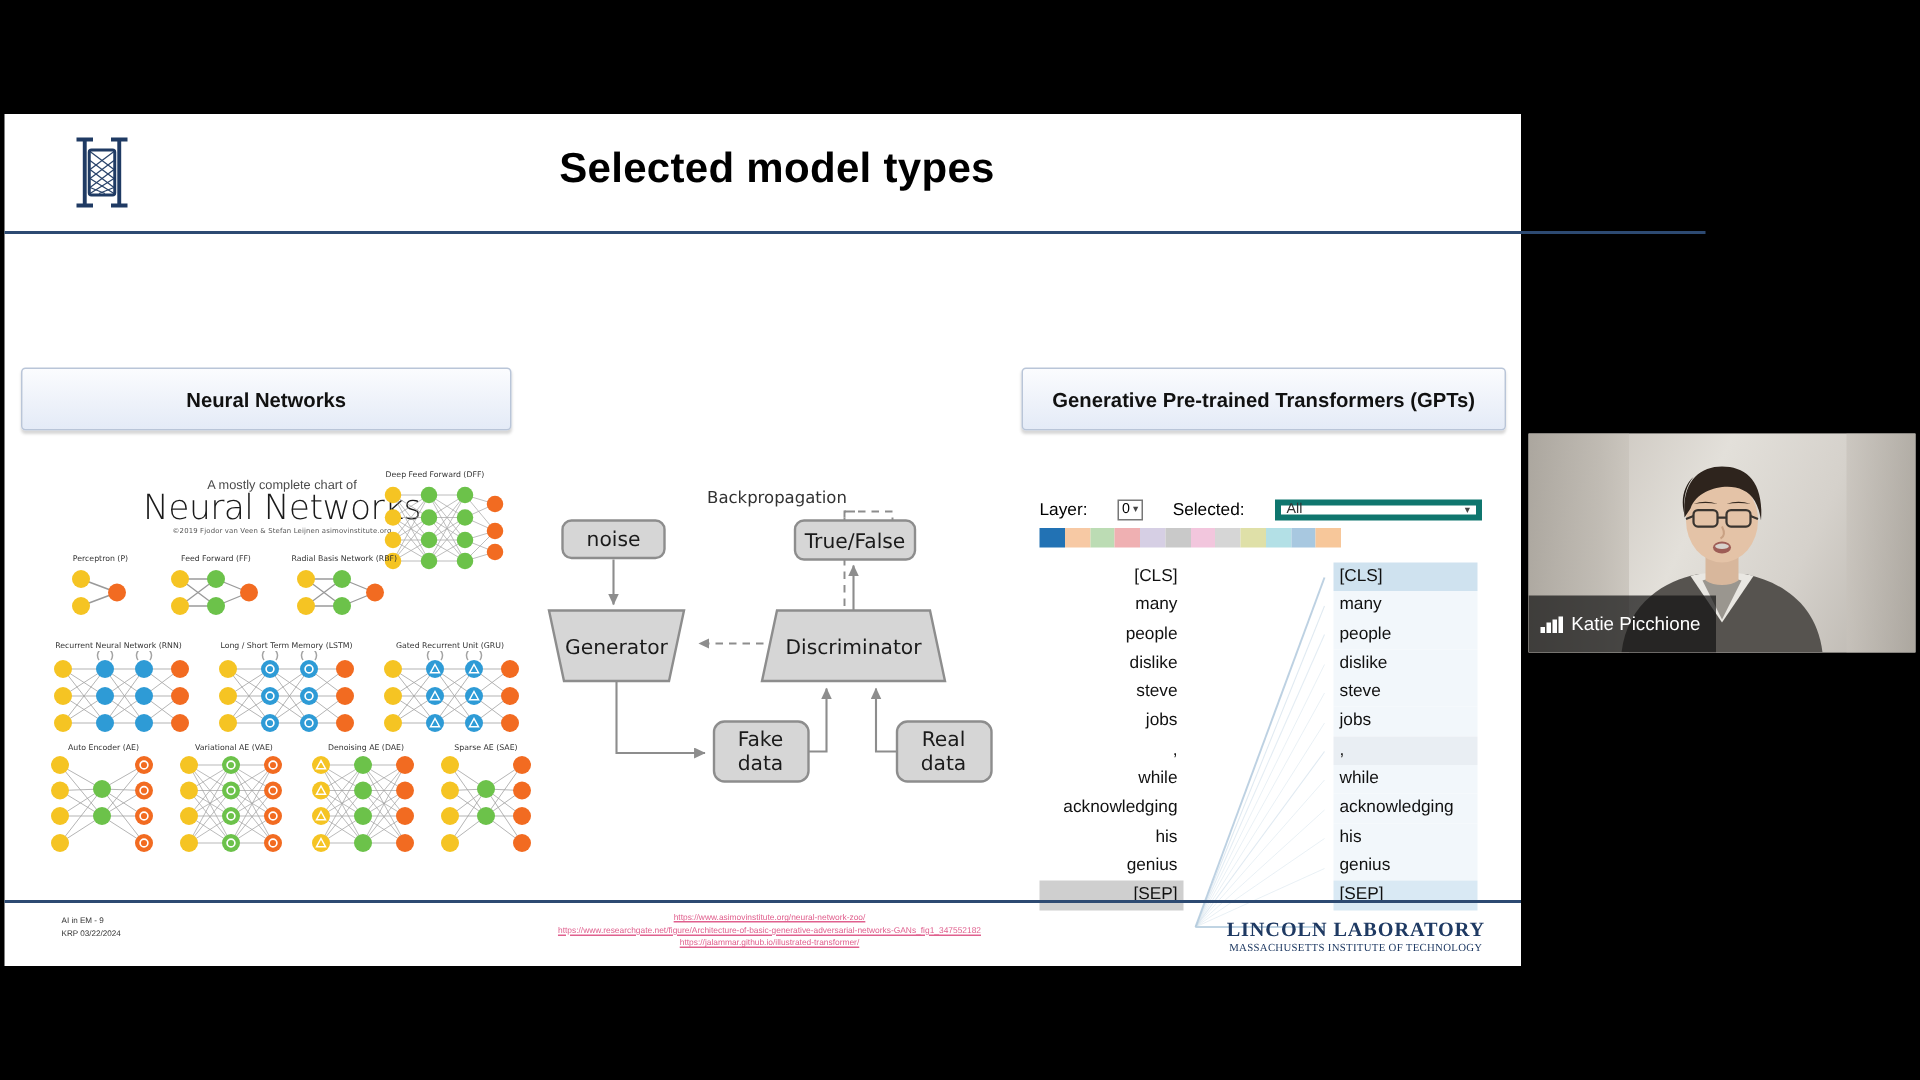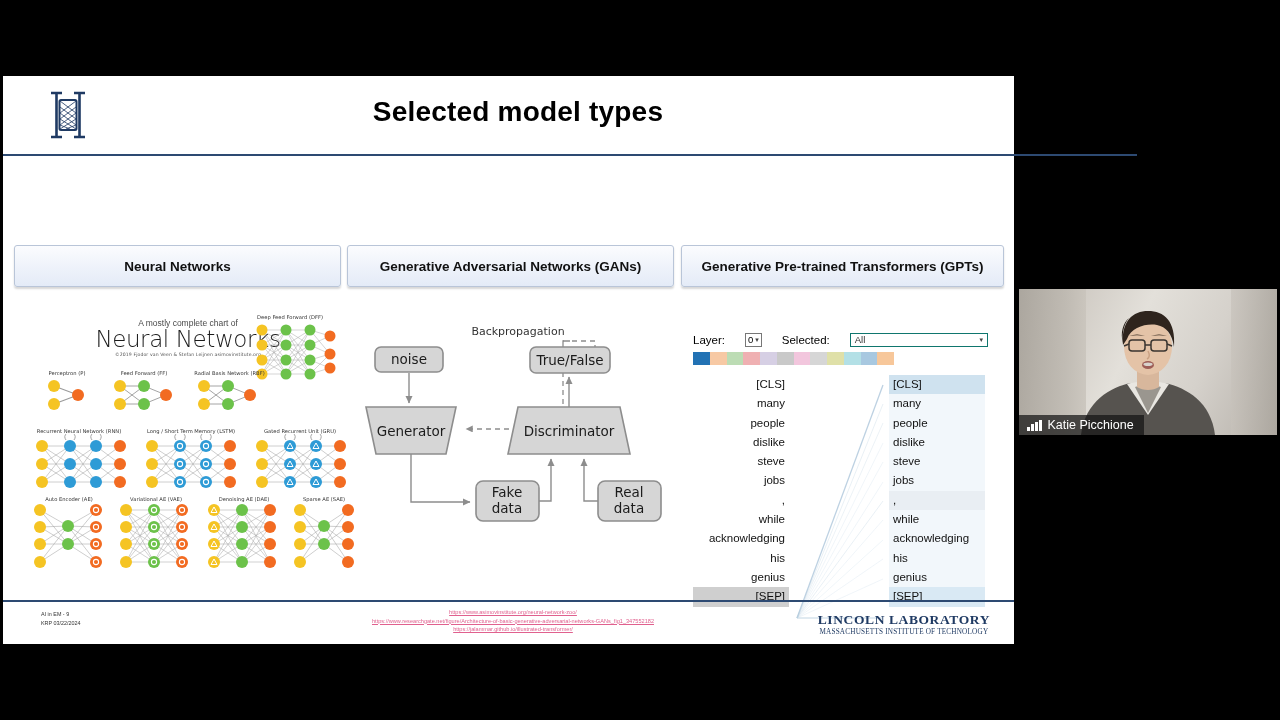--- a/index.html
+++ b/index.html
@@ -171,21 +171,21 @@
     font-size: 9.5px;
     padding: 0px 2px;
     height: 14px;
     line-height: 13px;
     display: inline-flex;
     align-items: center;
     gap: 2px;
     box-sizing: border-box;
   }
   .wide-select {
-    border: 1px solid #0f766e;
+    border: 4px solid #0f766e;
     background: #fff;
     font-size: 9.5px;
     padding: 0 4px;
     height: 14px;
     width: 184px;
     display: inline-flex;
     align-items: center;
     justify-content: space-between;
     box-sizing: border-box;
     color: #333;
@@ -310,21 +310,21 @@
     right: 0; top: 0; bottom: 0;
     width: 18%;
     background: linear-gradient(90deg, #c7c2bb 0%, #a8a39b 100%);
     opacity: .7;
   }
   .cam-person { position: absolute; left: 0; top: 0; }
   .cam-name {
     position: absolute;
     left: 0;
     bottom: 0;
-    height: 20px;
+    height: 38px;
     display: flex;
     align-items: center;
     gap: 6px;
     padding: 0 10px 0 8px;
     background: rgba(20,20,20,0.72);
     color: #ffffff;
     font-size: 12.5px;
     font-family: "Liberation Sans", sans-serif;
   }
   .bars { display: flex; align-items: flex-end; gap: 1.5px; height: 11px; }
@@ -351,21 +351,20 @@
         <g stroke="#1f3a63" stroke-width="0.85" fill="none" opacity="0.95">
           <path d="M16 12 L32 24 M16 18 L32 30 M16 24 L32 36 M16 30 L32 40 M16 36 L26 40"></path>
           <path d="M32 12 L16 24 M32 18 L16 30 M32 24 L16 36 M32 30 L16 40 M32 36 L22 40"></path>
         </g>
       </svg>
       <div class="slide-title">Selected model types</div>
     </div>
 
     <div class="tabs-row">
       <div class="tab-btn tab-0">Neural Networks</div>
-      <div class="tab-btn tab-1">Generative Adversarial Networks (GANs)</div>
       <div class="tab-btn tab-2">Generative Pre-trained Transformers (GPTs)</div>
     </div>
 
     <div class="content-area">
 
       <div class="nnzoo">
         <div class="nnzoo-sub">A mostly complete chart of</div>
         <div class="nnzoo-title">Neural Networks</div>
         <div class="nnzoo-credit">©2019 Fjodor van Veen &amp; Stefan Leijnen    asimovinstitute.org</div>
 

